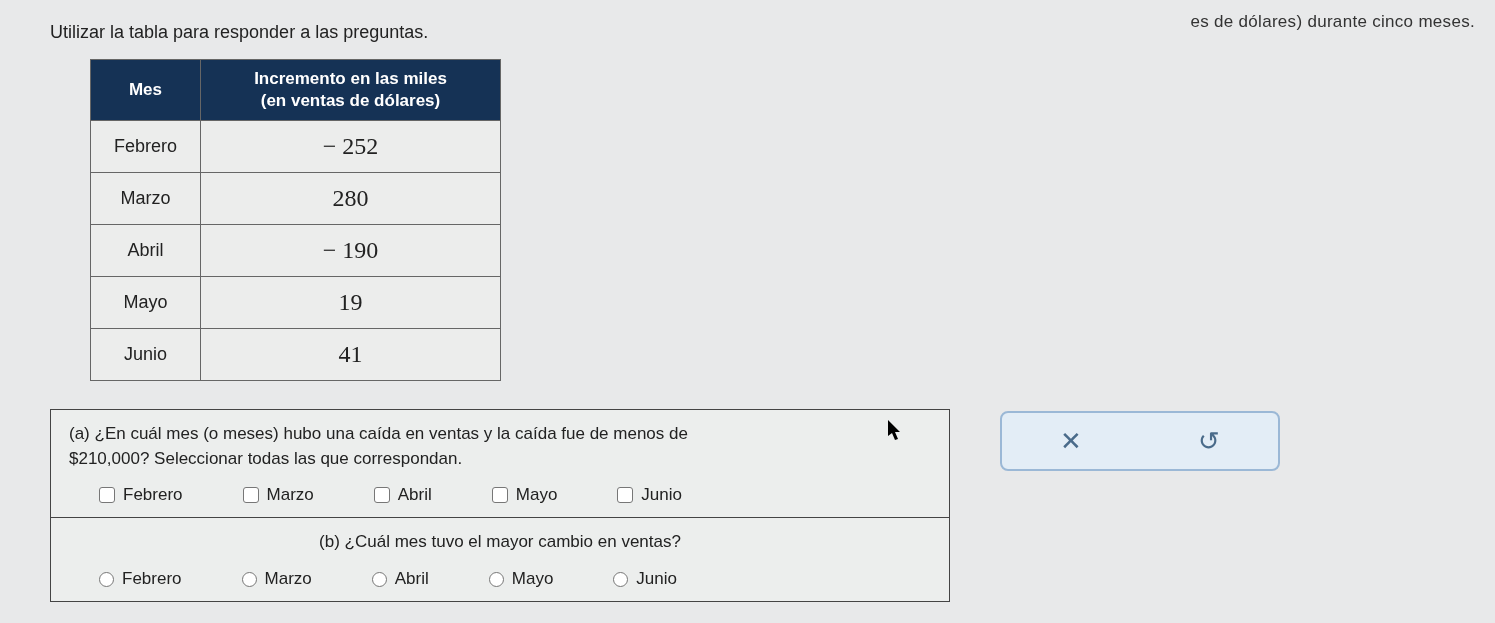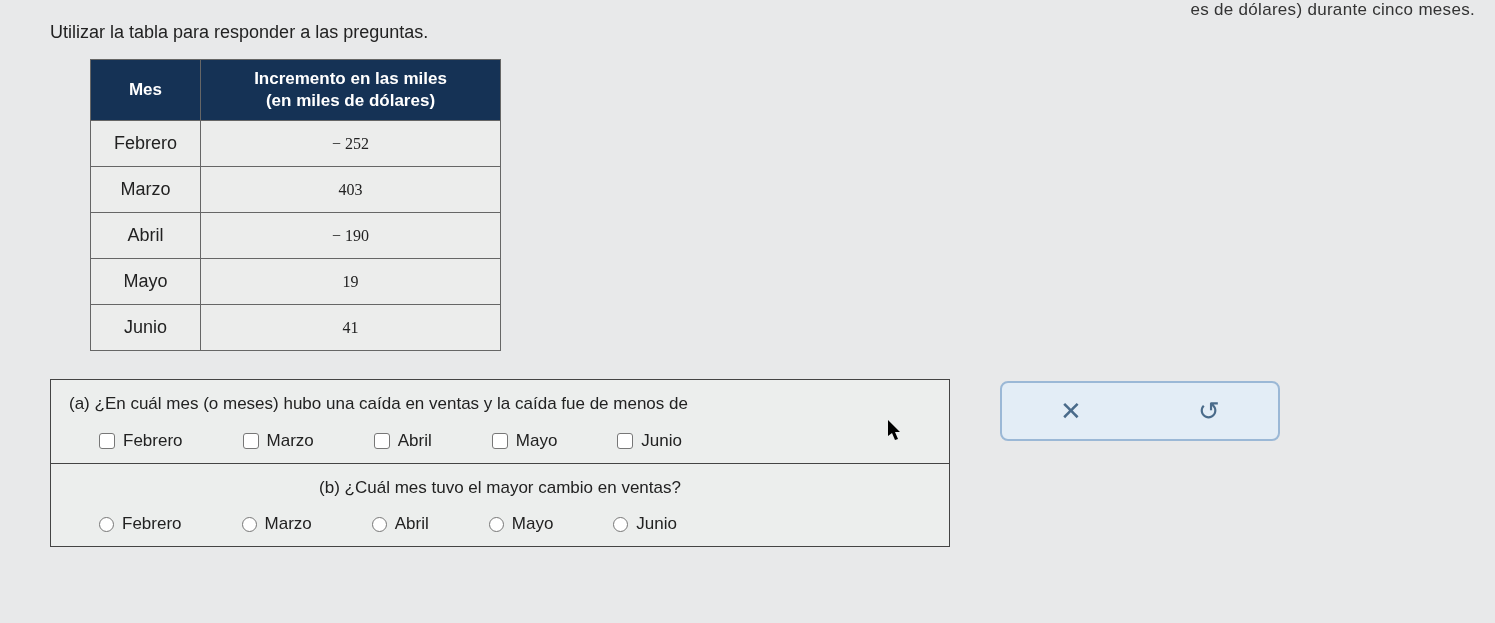--- a/index.html
+++ b/index.html
@@ -8,21 +8,21 @@
       background: #e8e9ea;
       width: 1495px;
       height: 623px;
       padding: 0 50px;
       color: #222;
       font-size: 17px;
       position: relative;
     }
     .top-partial {
       position: absolute;
-      top: 0;
+      top: 12px;
       right: 20px;
       color: #333;
       font-size: 17px;
       letter-spacing: 0.3px;
     }
     .intro {
       margin-top: 22px;
       margin-bottom: 16px;
       font-size: 18px;
     }
@@ -46,21 +46,21 @@
       text-align: center;
       font-size: 18px;
       background: #ecedec;
     }
     table.data-table td.month {
       width: 110px;
     }
     table.data-table td.val {
       width: 300px;
       font-family: "Times New Roman", serif;
-      font-size: 16px;
+      font-size: 24px;
       margin-left: 48px;
     }
     .qa-wrapper {
       display: flex;
       align-items: flex-start;
       margin-top: 28px;
       gap: 50px;
     }
     .qa-box {
       border: 1px solid #444;
@@ -143,32 +143,32 @@
 <div class="top-partial">es de dólares) durante cinco meses.</div>
 
 <div class="intro">Utilizar la tabla para responder a las preguntas.</div>
 
 <table class="data-table">
   <thead>
     <tr>
       <th>Mes</th>
       <th>
         <span>Incremento en las miles</span><br>
-        <span>(en miles de dólares)</span>
+        <span>(en ventas de dólares)</span>
       </th>
     </tr>
   </thead>
   <tbody>
     <tr>
       <td class="month">Febrero</td>
       <td class="val">− 252</td>
     </tr>
     <tr>
       <td class="month">Marzo</td>
-      <td class="val">403</td>
+      <td class="val">280</td>
     </tr>
     <tr>
       <td class="month">Abril</td>
       <td class="val">− 190</td>
     </tr>
     <tr>
       <td class="month">Mayo</td>
       <td class="val">19</td>
     </tr>
     <tr>
@@ -176,20 +176,21 @@
       <td class="val">41</td>
     </tr>
   </tbody>
 </table>
 
 <div class="qa-wrapper">
   <div class="qa-box">
     <div class="qa-row">
       <div class="qa-prompt">
         <span>(a) ¿En cuál mes (o meses) hubo una caída en ventas y la caída fue de menos de</span><br>
+        <span>$210,000? Seleccionar todas las que correspondan.</span>
       </div>
       <div class="options">
         <label class="opt">
           <span class="checkbox"></span>
           <span>Febrero</span>
         </label>
         <label class="opt">
           <span class="checkbox"></span>
           <span>Marzo</span>
         </label>

